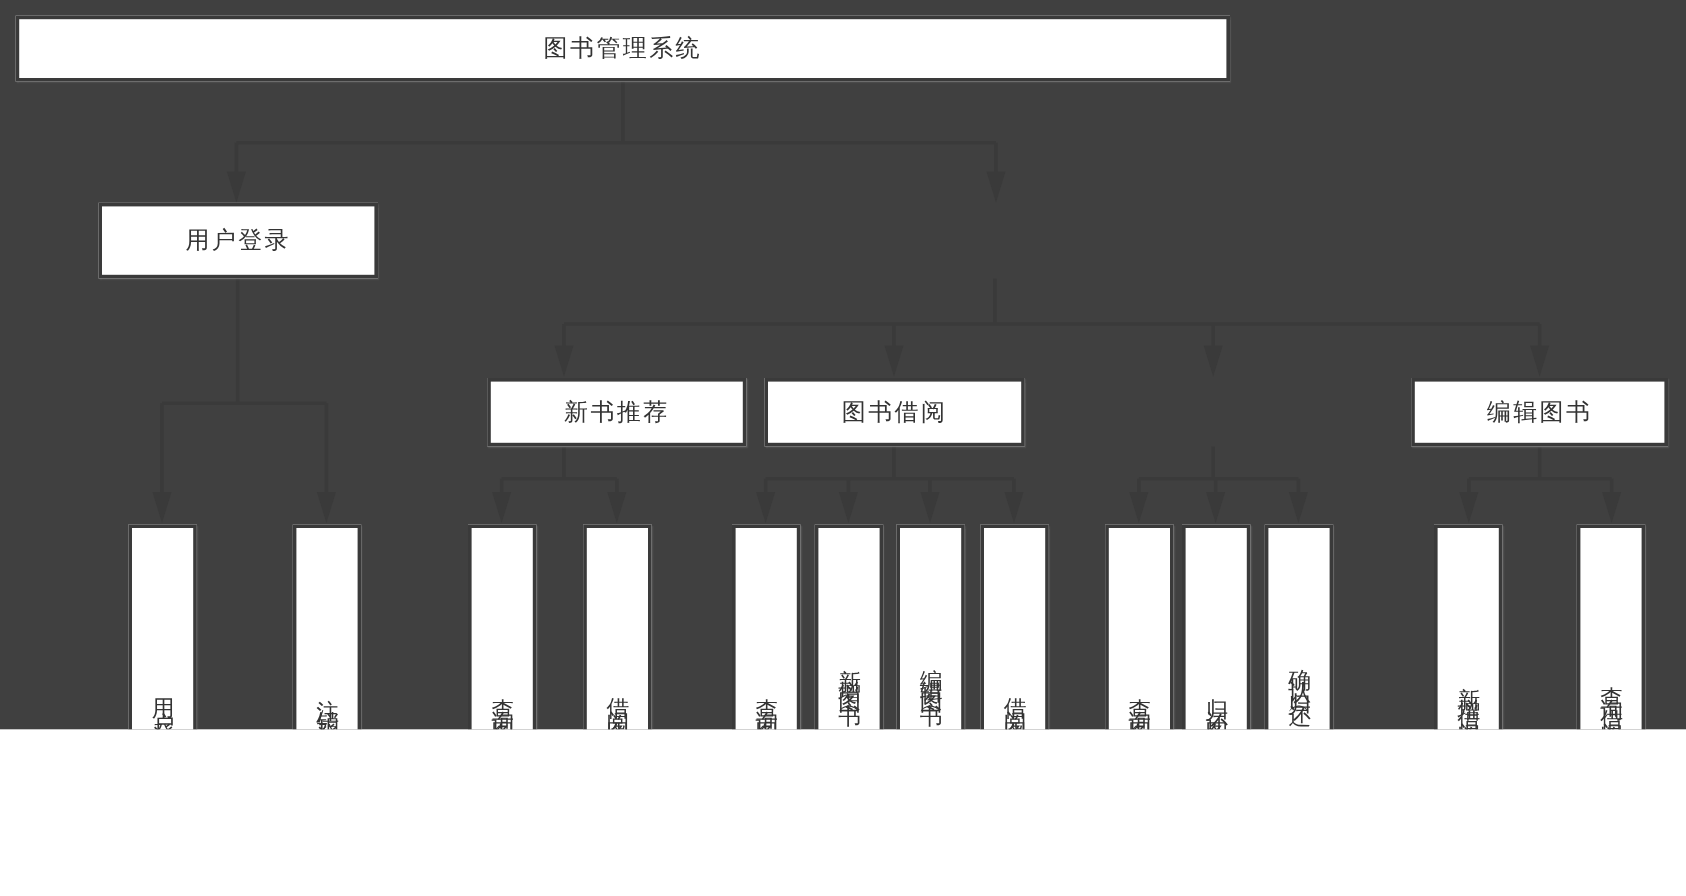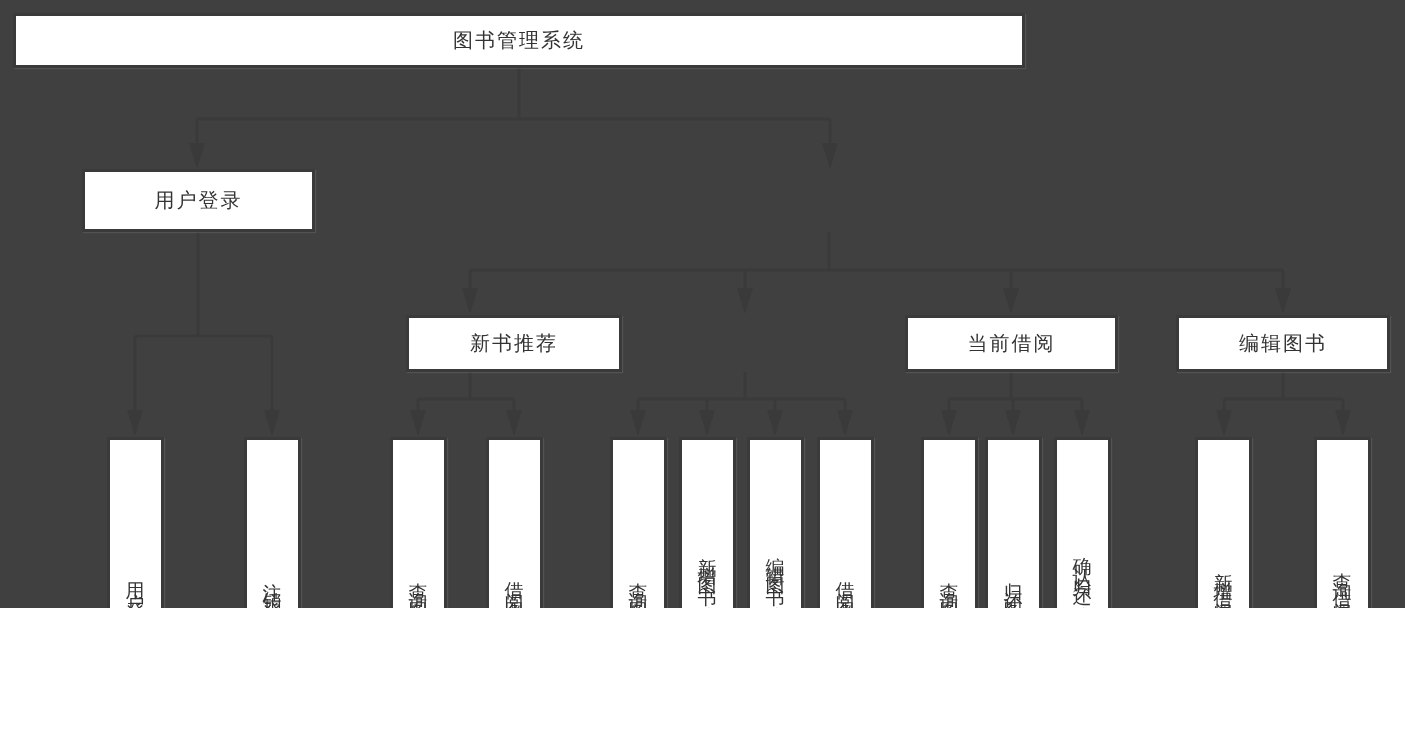--- a/index.html
+++ b/index.html
@@ -80,21 +80,21 @@
       <polygon points="1216,410 1232,410 1224,436"></polygon>
       <polygon points="1335,410 1351,410 1343,436"></polygon>
     </g>
   </svg>
 
   <div class="node hbox" style="left:13px;top:13px;width:1012px;height:55px;">图书管理系统</div>
 
   <div class="node hbox" style="left:82px;top:169px;width:233px;height:63px;">用户登录</div>
 
   <div class="node hbox" style="left:362px;top:315px;width:216px;height:57px;margin-left:44px;">新书推荐</div>
-  <div class="node hbox" style="left:905px;top:315px;width:213px;height:57px;">当前借阅</div>
+  <div class="node hbox" style="left:637px;top:315px;width:217px;height:57px;">图书借阅</div>
   <div class="node hbox" style="left:1176px;top:315px;width:214px;height:57px;">编辑图书</div>
 
   <div class="node vbox" style="left:107px;top:437px;width:57px;height:300px;">用户登录</div>
   <div class="node vbox" style="left:244px;top:437px;width:57px;height:300px;">注销登录</div>
 
   <div class="node vbox" style="left:390px;top:437px;width:57px;height:300px;">查询图书</div>
   <div class="node vbox" style="left:486px;top:437px;width:57px;height:300px;">借阅图书</div>
 
   <div class="node vbox" style="left:610px;top:437px;width:57px;height:300px;">查询图书</div>
   <div class="node vbox" style="left:679px;top:437px;width:57px;height:300px;">新增图书（管理员）</div>

